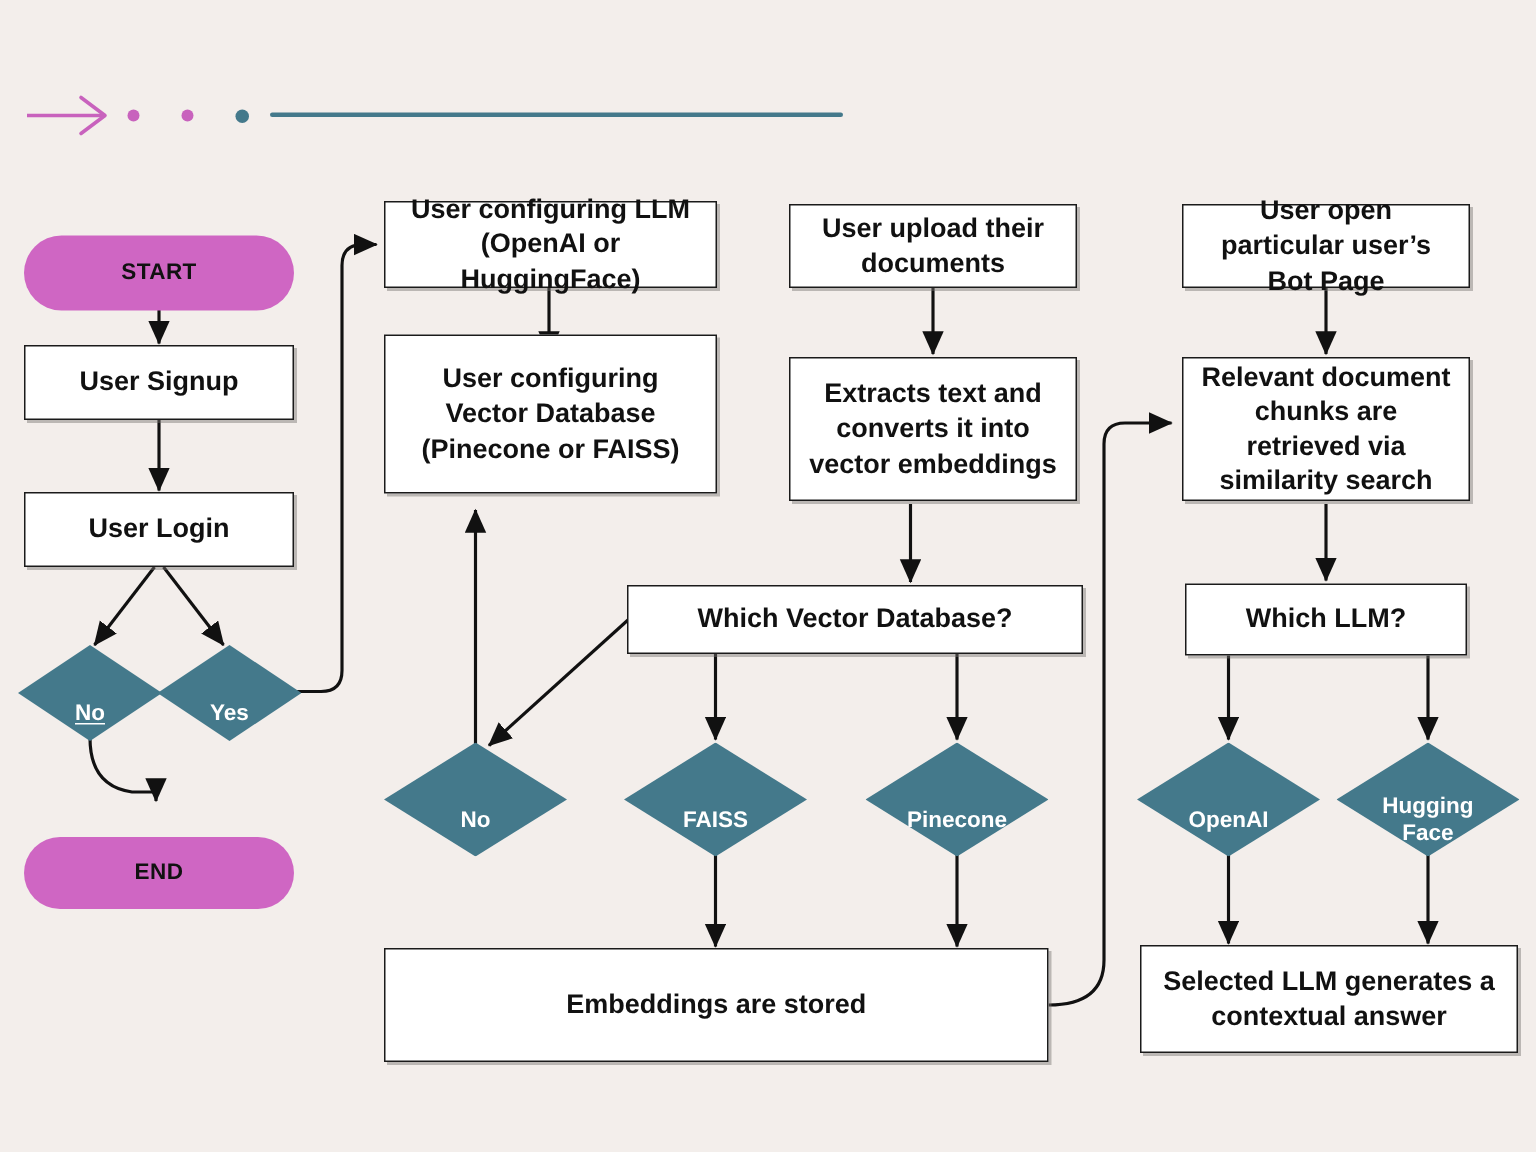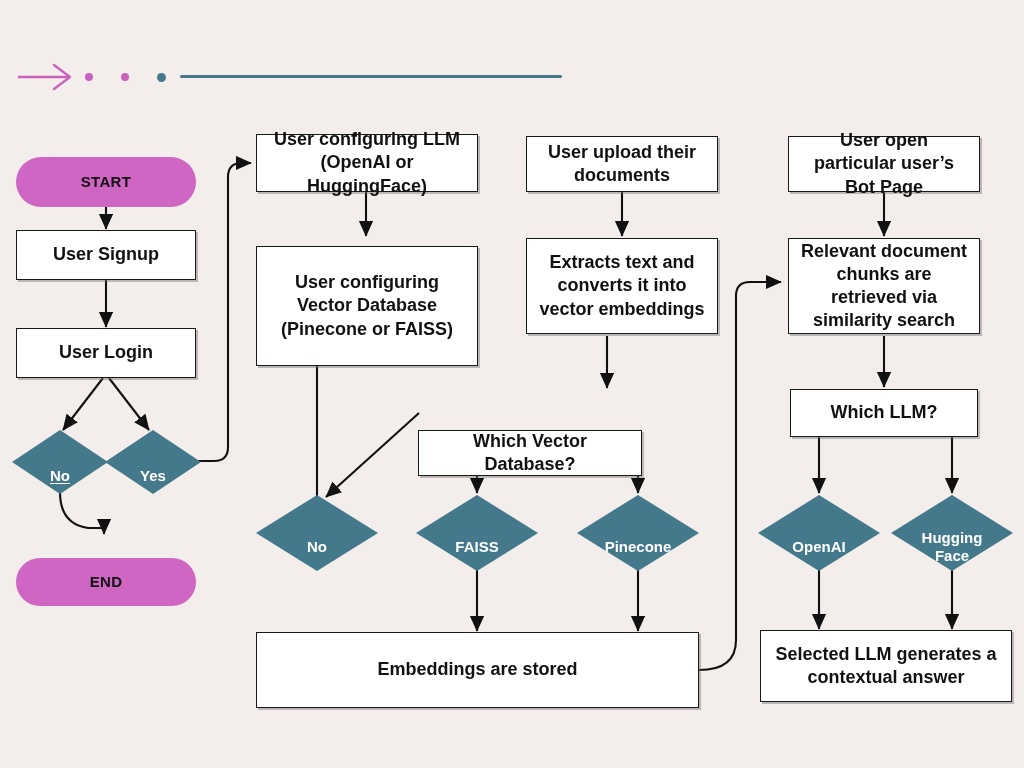--- a/index.html
+++ b/index.html
@@ -169,21 +169,21 @@
   </div>
 
   <div class="node node-terminator" style="left:16px;top:535px;width:180px;height:48px;">
     <span>END</span>
   </div>
 
   <div class="node node-box" style="left:256px;top:134px;width:222px;height:58px;">
     <span>User configuring LLM (OpenAI or HuggingFace)</span>
   </div>
 
-  <div class="node node-box" style="left:256px;top:246px;width:222px;height:120px;">
+  <div class="node node-box" style="left:256px;top:223px;width:222px;height:106px;">
     <span>User configuring Vector Database (Pinecone or FAISS)</span>
   </div>
 
   <div class="node node-diamond" style="left:256px;top:495px;width:122px;height:76px;">
     <span class="diamond-shape"></span>
     <span class="diamond-label">No</span>
   </div>
 
   <div class="node node-diamond" style="left:416px;top:495px;width:122px;height:76px;">
     <span class="diamond-shape"></span>
@@ -200,21 +200,21 @@
   </div>
 
   <div class="node node-box" style="left:526px;top:136px;width:192px;height:56px;">
     <span>User upload their documents</span>
   </div>
 
   <div class="node node-box" style="left:526px;top:238px;width:192px;height:96px;">
     <span>Extracts text and converts it into vector embeddings</span>
   </div>
 
-  <div class="node node-box" style="left:418px;top:390px;width:224px;height:46px;margin-top:40px;">
+  <div class="node node-box" style="left:418px;top:390px;width:304px;height:46px;">
     <span>Which Vector Database?</span>
   </div>
 
   <div class="node node-box" style="left:788px;top:136px;width:192px;height:56px;">
     <span>User open particular user’s Bot Page</span>
   </div>
 
   <div class="node node-box" style="left:788px;top:238px;width:192px;height:96px;">
     <span>Relevant document chunks are retrieved via similarity search</span>
   </div>

